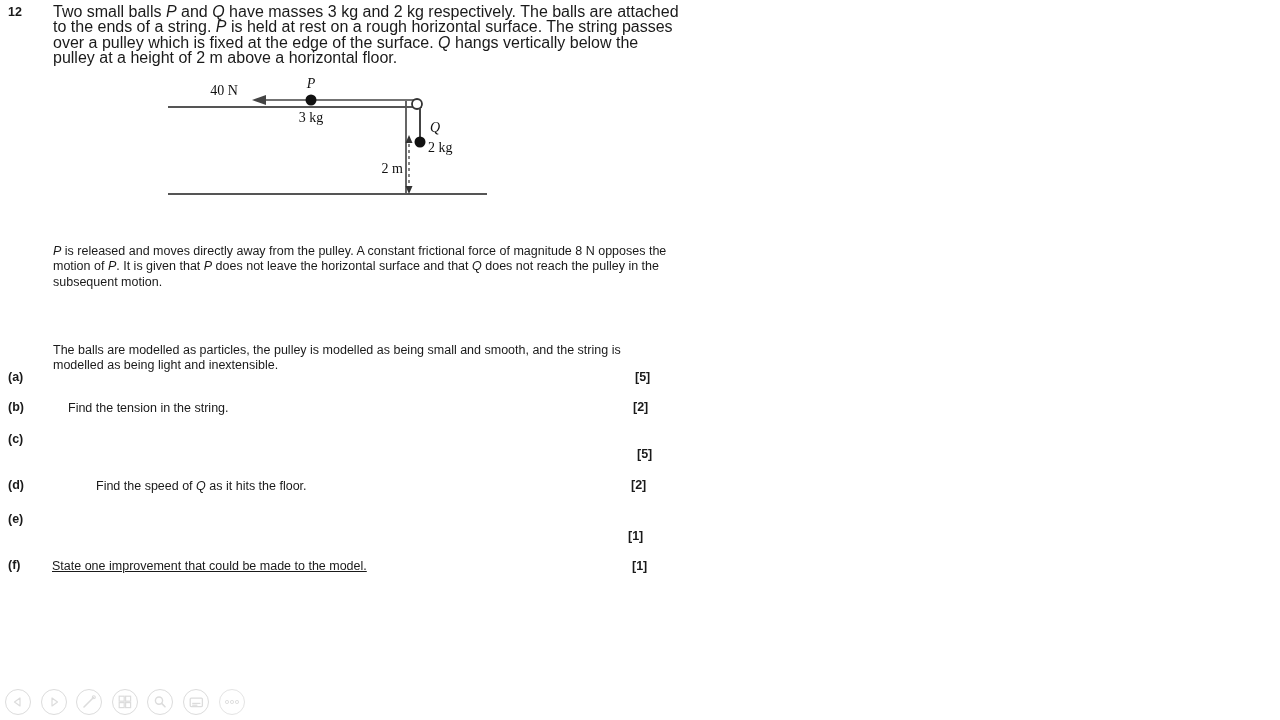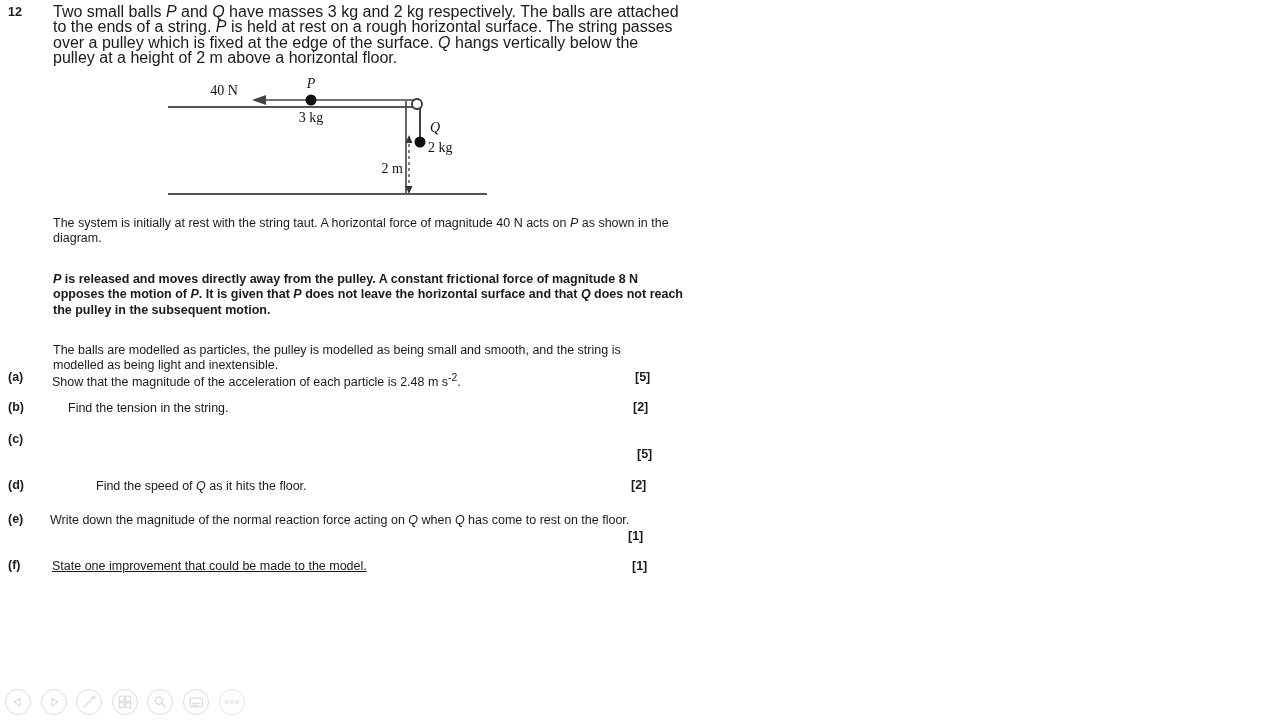--- a/index.html
+++ b/index.html
@@ -56,21 +56,21 @@
 
   
   .para {
     position: absolute;
     left: 53px;
     font-size: 12.5px;
     line-height: 15.4px;
     width: 630px;
   }
   .para-1 { top: 216px; }
-  .para-2 { top: 272px; width: 632px; font-weight: bold; }
+  .para-2 { top: 244px; width: 632px; }
   .para-3 { top: 323px; width: 615px; margin-top: 20px; }
 
   
   .part-label {
     position: absolute;
     font-weight: bold;
     font-size: 12.5px;
   }
   .part-text {
     position: absolute;
@@ -174,45 +174,40 @@
 
       <text x="64" y="25" text-anchor="middle" font-family="Liberation Serif, serif" font-size="14" fill="#111111">40 N</text>
       <text x="151" y="18" text-anchor="middle" font-family="Liberation Serif, serif" font-size="14" font-style="italic" fill="#111111">P</text>
       <text x="151" y="52" text-anchor="middle" font-family="Liberation Serif, serif" font-size="14" fill="#111111">3 kg</text>
       <text x="270" y="62" font-family="Liberation Serif, serif" font-size="14" font-style="italic" fill="#111111">Q</text>
       <text x="268" y="82" font-family="Liberation Serif, serif" font-size="14" fill="#111111">2 kg</text>
       <text x="243" y="103" text-anchor="end" font-family="Liberation Serif, serif" font-size="14" fill="#111111">2 m</text>
     </svg>
   </div>
 
-  <div class="para para-1">
-    The system is initially at rest with the string taut. A horizontal force of magnitude 40 N acts on <i class="v">P</i> as shown in the diagram.
-  </div>
   <div class="para para-2">
     <i class="v">P</i> is released and moves directly away from the pulley. A constant frictional force of magnitude 8 N opposes the motion of <i class="v">P</i>. It is given that <i class="v">P</i> does not leave the horizontal surface and that <i class="v">Q</i> does not reach the pulley in the subsequent motion.
   </div>
   <div class="para para-3">The balls are modelled as particles, the pulley is modelled as being small and smooth, and the string is modelled as being light and inextensible.</div>
 
   <div class="part-label pl-a">(a)</div>
-  <div class="part-text pt-a"><span>Show that the magnitude of the acceleration of each particle is 2.48 m s</span><sup>-2</sup><span>.</span></div>
   <div class="marks mk-a">[5]</div>
 
   <div class="part-label pl-b">(b)</div>
   <div class="part-text pt-b">Find the tension in the string.</div>
   <div class="marks mk-b">[2]</div>
 
   <div class="part-label pl-c">(c)</div>
   <div class="marks mk-c">[5]</div>
 
   <div class="part-label pl-d">(d)</div>
   <div class="part-text pt-d">Find the speed of <i class="v">Q</i> as it hits the floor.</div>
   <div class="marks mk-d">[2]</div>
 
   <div class="part-label pl-e">(e)</div>
-  <div class="part-text pt-e">Write down the magnitude of the normal reaction force acting on <i class="v">Q</i> when <i class="v">Q</i> has come to rest on the floor.</div>
   <div class="marks mk-e">[1]</div>
 
   <div class="part-label pl-f">(f)</div>
   <div class="part-text pt-f">State one improvement that could be made to the model.</div>
   <div class="marks mk-f">[1]</div>
 
   <div class="toolbar">
 
     <div class="tool-btn tb-0">
       <span>

